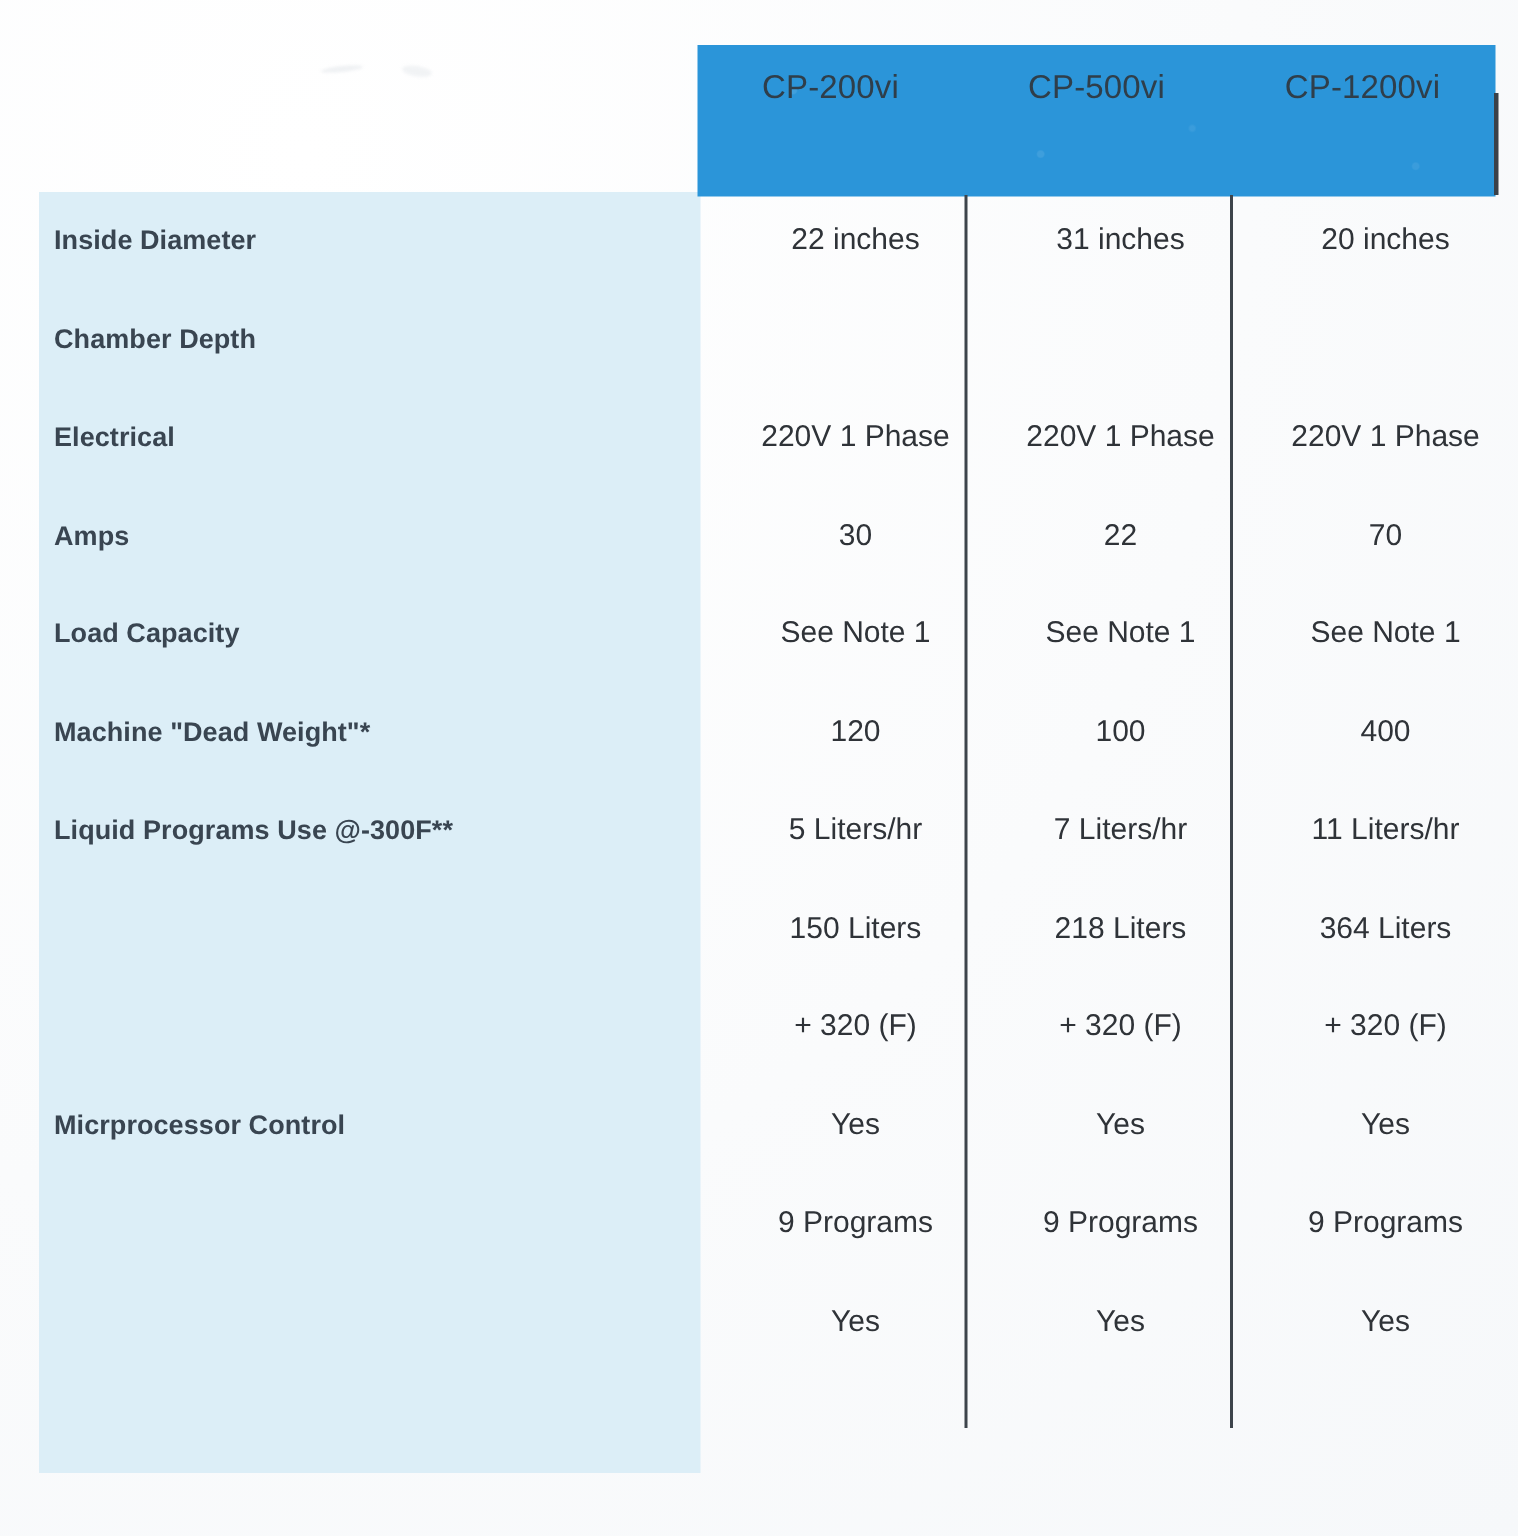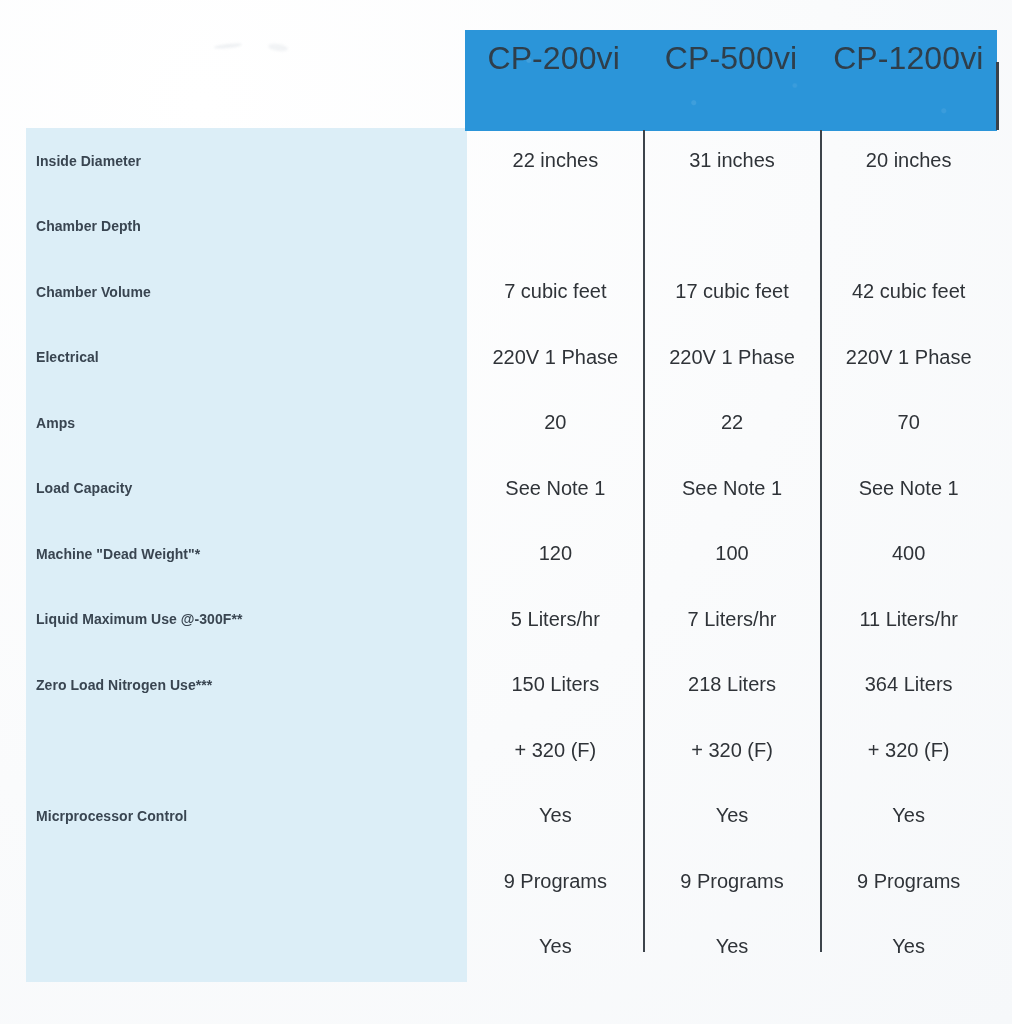--- a/index.html
+++ b/index.html
@@ -64,21 +64,21 @@
     left: 0; top: 0;
     width: 100%;
     height: 56px;
     display: flex;
   }
   #header-band .hdr-cell {
     flex: 1 1 0;
     display: flex;
     align-items: center;
     justify-content: center;
-    font-size: 32px;
+    font-size: 22px;
     font-weight: 400;
     color: #2f3e4a;
     letter-spacing: .1px;
   }
   
   #header-edge {
     position: absolute;
     left: 996px;
     top: 62px;
     width: 3px;
@@ -96,29 +96,29 @@
   .row {
     position: relative;
     height: 65.5px;
     display: flex;
     align-items: center;
   }
   .label-cell {
     position: absolute;
     left: 36px;
     width: 430px;
-    font-size: 14px;
+    font-size: 18px;
     font-weight: bold;
     color: #394551;
     letter-spacing: .05px;
     white-space: nowrap;
   }
   .values {
     position: absolute;
-    left: 467px;
+    left: 482px;
     width: 530px;
     display: flex;
   }
   .value-cell {
     flex: 1 1 0;
     text-align: center;
     font-size: 20px;
     font-weight: 400;
     color: #2f3338;
     white-space: nowrap;
@@ -165,42 +165,34 @@
       <div class="value-cell">22 inches</div>
       <div class="value-cell">31 inches</div>
       <div class="value-cell">20 inches</div>
     </div>
   </div>
 
   <div class="row">
     <div class="label-cell">Chamber Depth</div>
   </div>
 
-  <div class="row">
-    <div class="label-cell">Chamber Volume</div>
-    <div class="values">
-      <div class="value-cell">7 cubic feet</div>
-      <div class="value-cell">17 cubic feet</div>
-      <div class="value-cell">42 cubic feet</div>
-    </div>
-  </div>
 
   <div class="row">
     <div class="label-cell">Electrical</div>
     <div class="values">
       <div class="value-cell">220V 1 Phase</div>
       <div class="value-cell">220V 1 Phase</div>
       <div class="value-cell">220V 1 Phase</div>
     </div>
   </div>
 
   <div class="row">
     <div class="label-cell">Amps</div>
     <div class="values">
-      <div class="value-cell">20</div>
+      <div class="value-cell">30</div>
       <div class="value-cell">22</div>
       <div class="value-cell">70</div>
     </div>
   </div>
 
   <div class="row">
     <div class="label-cell">Load Capacity</div>
     <div class="values">
       <div class="value-cell">See Note 1</div>
       <div class="value-cell">See Note 1</div>
@@ -211,30 +203,29 @@
   <div class="row">
     <div class="label-cell">Machine "Dead Weight"*</div>
     <div class="values">
       <div class="value-cell">120</div>
       <div class="value-cell">100</div>
       <div class="value-cell">400</div>
     </div>
   </div>
 
   <div class="row">
-    <div class="label-cell">Liquid Maximum Use @-300F**</div>
+    <div class="label-cell">Liquid Programs Use @-300F**</div>
     <div class="values">
       <div class="value-cell">5 Liters/hr</div>
       <div class="value-cell">7 Liters/hr</div>
       <div class="value-cell">11 Liters/hr</div>
     </div>
   </div>
 
   <div class="row">
-    <div class="label-cell">Zero Load Nitrogen Use***</div>
     <div class="values">
       <div class="value-cell">150 Liters</div>
       <div class="value-cell">218 Liters</div>
       <div class="value-cell">364 Liters</div>
     </div>
   </div>
 
   <div class="row">
     <div class="values">
       <div class="value-cell">+ 320 (F)</div>

